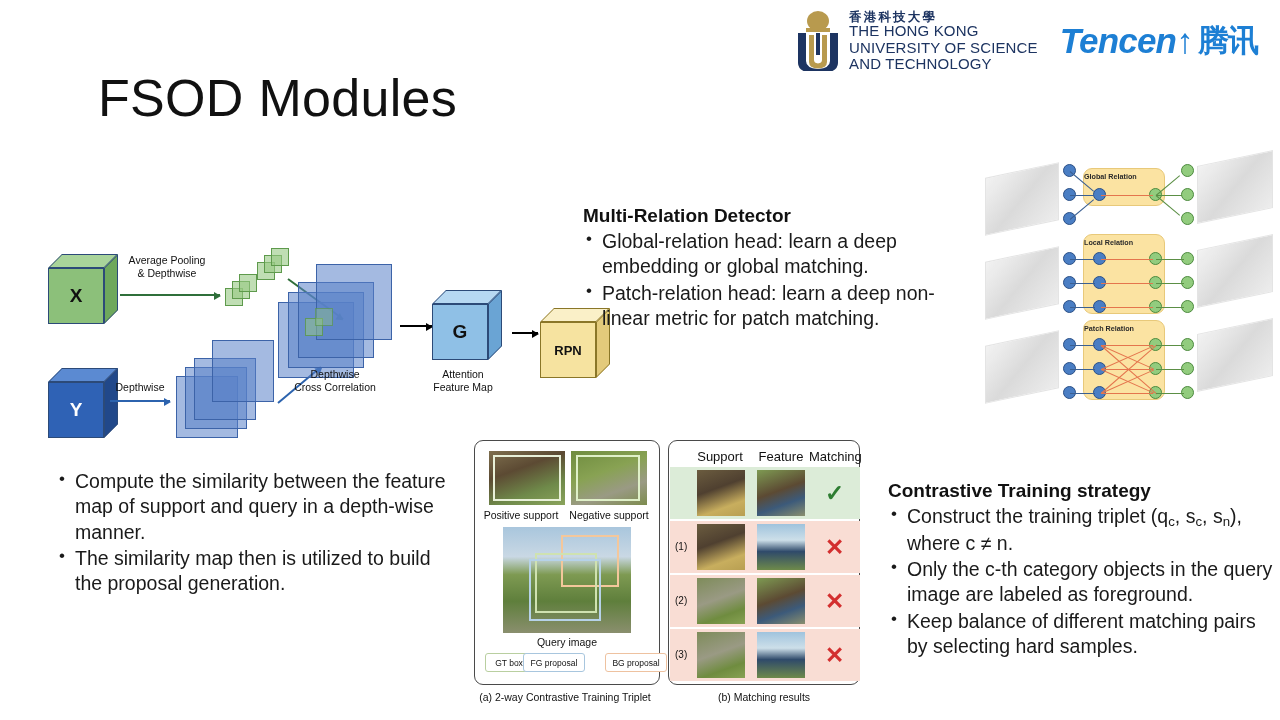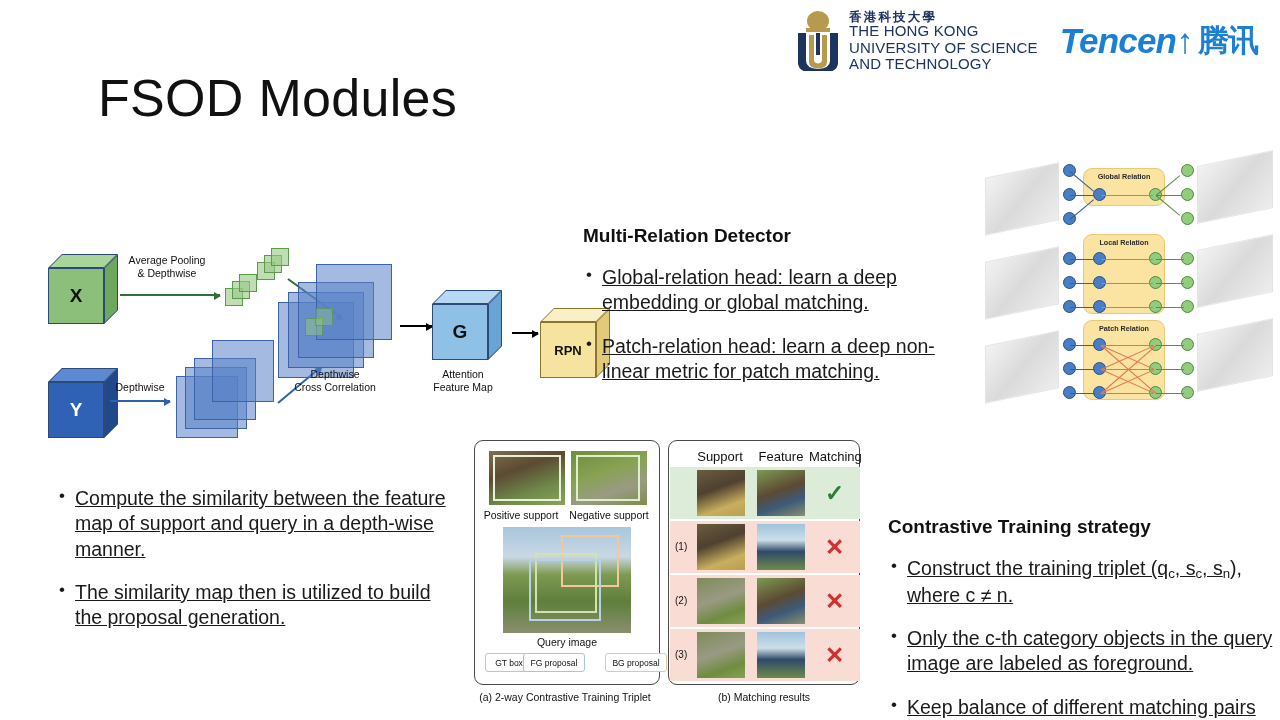--- a/index.html
+++ b/index.html
@@ -19,29 +19,29 @@
   .hkust-cn { font-size: 12.5px; letter-spacing: 2.2px; color: #1d3461; font-weight: 700; font-family: "DejaVu Sans", sans-serif; }
   .hkust-en { font-size: 15px; color: #1d3461; letter-spacing: 0.15px; font-weight: 400; }
   .tencent { display: flex; align-items: center; gap: 5px; }
   .tencent-word { font-size: 35px; font-weight: 700; font-style: italic; color: #1d7fd4; letter-spacing: -0.8px; font-family: "Liberation Sans", sans-serif; }
   .tencent-cn { font-size: 31px; font-weight: 700; color: #1d7fd4; font-family: "DejaVu Sans", sans-serif; letter-spacing: -1px; }
 
   
   .title { position: absolute; left: 98px; top: 68px; font-size: 52px; font-weight: 400; color: #111; letter-spacing: 0.3px; }
 
   
-  .block-head { font-size: 19px; font-weight: 700; color: #111; margin-bottom: 2px; margin-top: 20px; }
+  .block-head { font-size: 19px; font-weight: 700; color: #111; margin-bottom: 2px; }
   .bullets { list-style: none; }
-  .bullets li { position: relative; padding-left: 19px; font-size: 19.5px; line-height: 1.30; color: #1a1a1a; margin-top: 18px; text-decoration: underline; }
+  .bullets li { position: relative; padding-left: 19px; font-size: 19.5px; line-height: 1.30; color: #1a1a1a; margin-top: 1px; }
   .bullets li::before { content: "\2022"; position: absolute; left: 3px; top: -1px; font-size: 17px; color: #1a1a1a; }
   sub { font-size: 0.68em; vertical-align: -0.25em; }
 
   #attn-rpn { position: absolute; left: 56px; top: 468px; width: 400px; }
   #multi-rel { position: absolute; left: 583px; top: 205px; width: 392px; }
-  #contrastive { position: absolute; left: 888px; top: 496px; width: 392px; }
+  #contrastive { position: absolute; left: 888px; top: 480px; width: 392px; }
 
   
   #rpn-fig { position: absolute; left: 40px; top: 240px; width: 545px; height: 215px; }
   .cube { position: absolute; }
   .cube .face { position: absolute; border: 1px solid #2c4a78; }
   .cube .front { left: 0; top: 14px; width: 56px; height: 56px; display: flex; align-items: center; justify-content: center; font-weight: 700; font-size: 19px; color: #111; }
   .cube .top { left: 0; top: 14px; width: 56px; height: 14px; transform-origin: top left; transform: skewX(-45deg) translateY(-14px); }
   .cube .side { left: 56px; top: 14px; width: 14px; height: 56px; transform-origin: top left; transform: skewY(-45deg); }
 
   .cube-green .front { background: #8cc07a; }
@@ -68,21 +68,21 @@
   .arrow.green-a { color: #2f6f3a; }
   .arrow.blue { color: #2c63ae; }
   .arrow.black { color: #000; }
   .diag { position: absolute; transform-origin: left center; height: 0; border-top: 2px solid #2f6f3a; }
   .diag::after { content: ""; position: absolute; right: -1px; top: -4px; border-left: 7px solid currentColor; border-top: 4px solid transparent; border-bottom: 4px solid transparent; }
 
   
   #rel-fig { position: absolute; left: 985px; top: 148px; width: 288px; height: 262px; }
   .imgplane { position: absolute; background: linear-gradient(135deg,#f2f2f2,#d9d9d9,#ececec); transform: skewY(-12deg); opacity: 0.95; border: 1px solid #e3e3e3; }
   .relbox { position: absolute; background: #fbe3a2; border: 1px solid #e8c97a; border-radius: 9px; }
-  .relbox-label { position: absolute; width: 100%; text-align: center; top: 3px; font-size: 7.2px; color: #2a2a2a; font-weight: 600; }
+  .relbox-label { position: absolute; width: 100%; text-align: left; top: 3px; font-size: 7.2px; color: #2a2a2a; font-weight: 600; }
   .node { position: absolute; width: 13px; height: 13px; border-radius: 50%; border: 1px solid #2a4f86; background: #4a7ec4; }
   .node.g { border-color: #4c8a3e; background: #92cc7e; }
   .edge { position: absolute; height: 0; border-top: 1.3px solid #3a5f92; transform-origin: left center; }
   .edge.red { border-top-color: #e4754d; }
   .edge.grn { border-top-color: #5b8f45; }
 
   
   .panel { position: absolute; border: 1.5px solid #4a4a4a; border-radius: 9px; background: #fff; }
   #panel-a { left: 474px; top: 440px; width: 186px; height: 245px; }
   #panel-b { left: 668px; top: 440px; width: 192px; height: 245px; }

